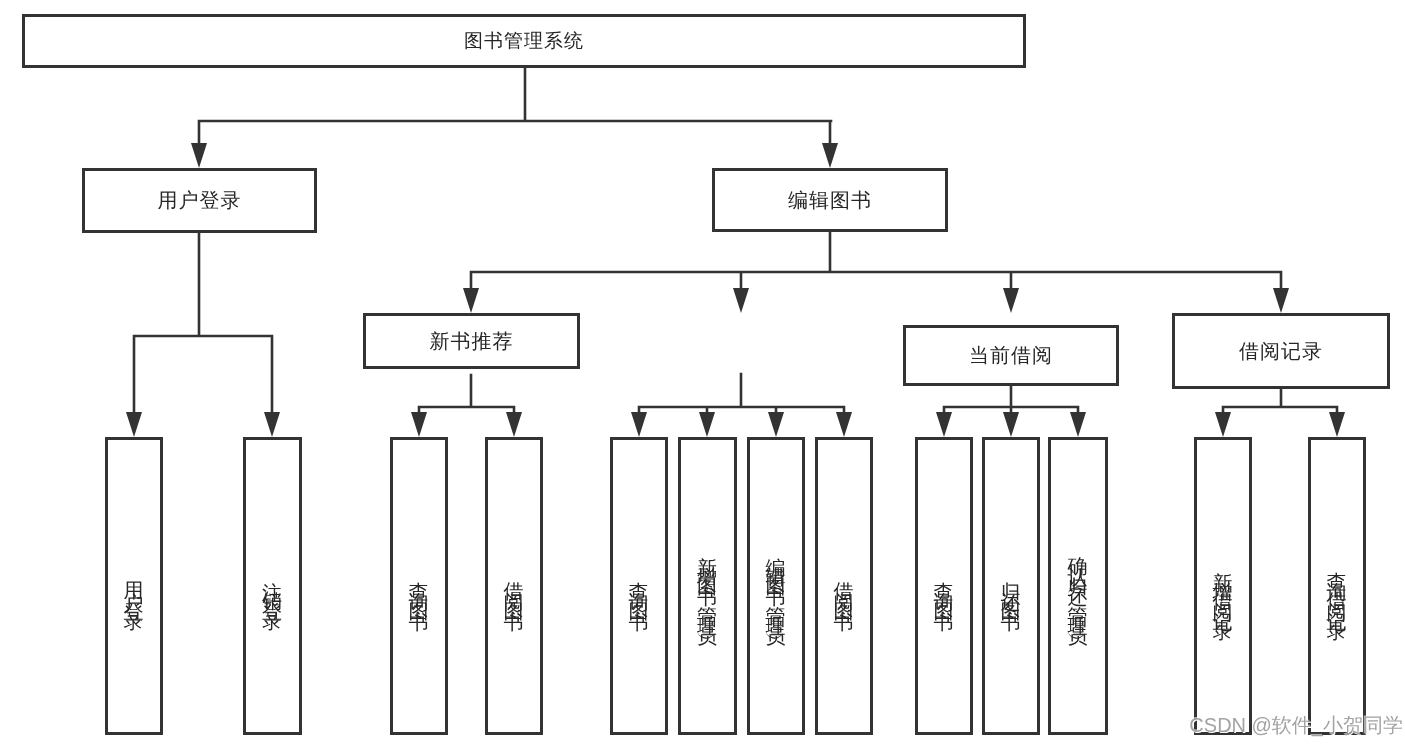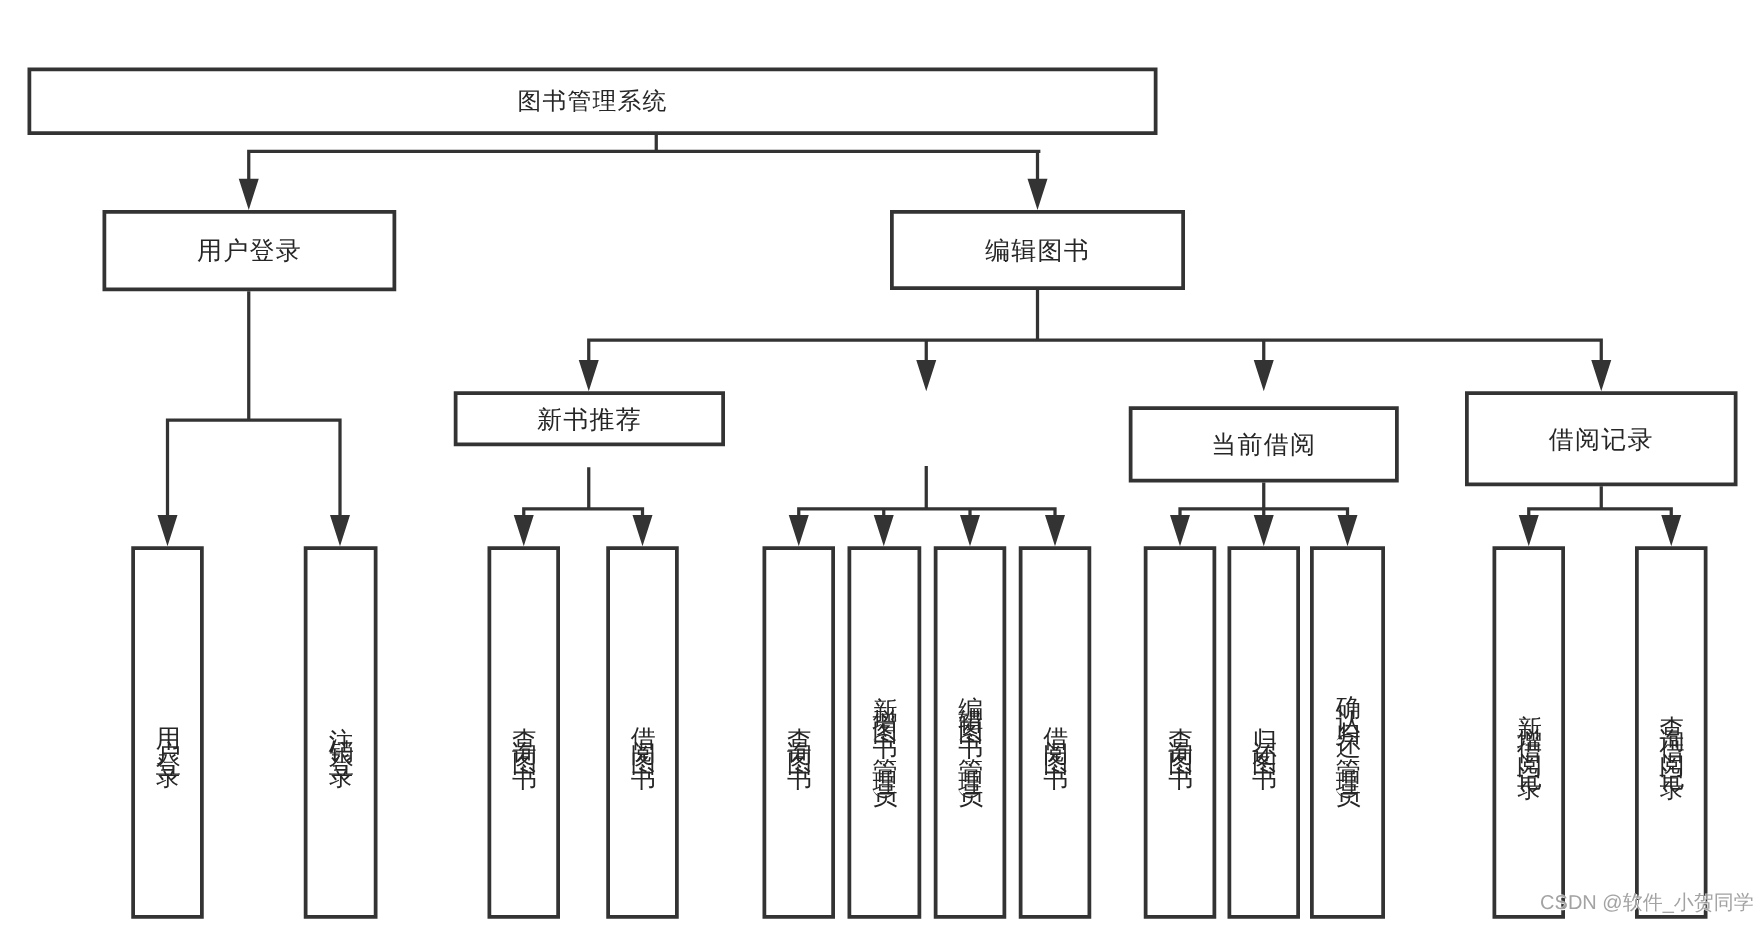--- a/index.html
+++ b/index.html
@@ -42,21 +42,21 @@
     font-size: 20px;
     letter-spacing: 10px;
     line-height: 1;
     white-space: nowrap;
   }
   #watermark {
     position: absolute;
     right: 2px;
     top: 712px;
     z-index: 5;
-    font-size: 16px;
+    font-size: 20px;
     color: #a3a3a3;
     text-shadow: 1px 1px 0 #ffffff, -1px -1px 0 rgba(255,255,255,0.6);
     white-space: nowrap;
   }
 </style>
 </head>
 <body>
 
 <div id="stage">
 
@@ -74,32 +74,32 @@
       <path d="M191 143 H207 L199 168 Z M822 143 H838 L830 168 Z"></path>
       <path d="M126 412 H142 L134 437 Z M264 412 H280 L272 437 Z"></path>
       <path d="M463 288 H479 L471 313 Z M733 288 H749 L741 313 Z M1003 288 H1019 L1011 313 Z M1273 288 H1289 L1281 313 Z"></path>
       <path d="M411 412 H427 L419 437 Z M506 412 H522 L514 437 Z"></path>
       <path d="M631 412 H647 L639 437 Z M699 412 H715 L707 437 Z M768 412 H784 L776 437 Z M836 412 H852 L844 437 Z"></path>
       <path d="M936 412 H952 L944 437 Z M1003 412 H1019 L1011 437 Z M1070 412 H1086 L1078 437 Z"></path>
       <path d="M1215 412 H1231 L1223 437 Z M1329 412 H1345 L1337 437 Z"></path>
     </g>
   </svg>
 
-  <div class="box root" style="left:22px; top:14px; width:904px; height:54px;margin-top:40px;">
+  <div class="box root" style="left:22px; top:14px; width:1004px; height:54px;">
     <span class="hlabel">图书管理系统</span>
   </div>
 
   <div class="box" style="left:82px; top:168px; width:235px; height:65px;">
     <span class="hlabel">用户登录</span>
   </div>
   <div class="box" style="left:712px; top:168px; width:236px; height:64px;">
     <span class="hlabel">编辑图书</span>
   </div>
 
-  <div class="box" style="left:363px; top:313px; width:217px; height:44px;">
+  <div class="box" style="left:363px; top:313px; width:217px; height:56px;">
     <span class="hlabel">新书推荐</span>
   </div>
   <div class="box" style="left:903px; top:313px; width:216px; height:61px;margin-top:12px;">
     <span class="hlabel">当前借阅</span>
   </div>
   <div class="box" style="left:1172px; top:313px; width:218px; height:76px;">
     <span class="hlabel">借阅记录</span>
   </div>
 
   <div class="box leaf" style="left:105px; width:58px;">

